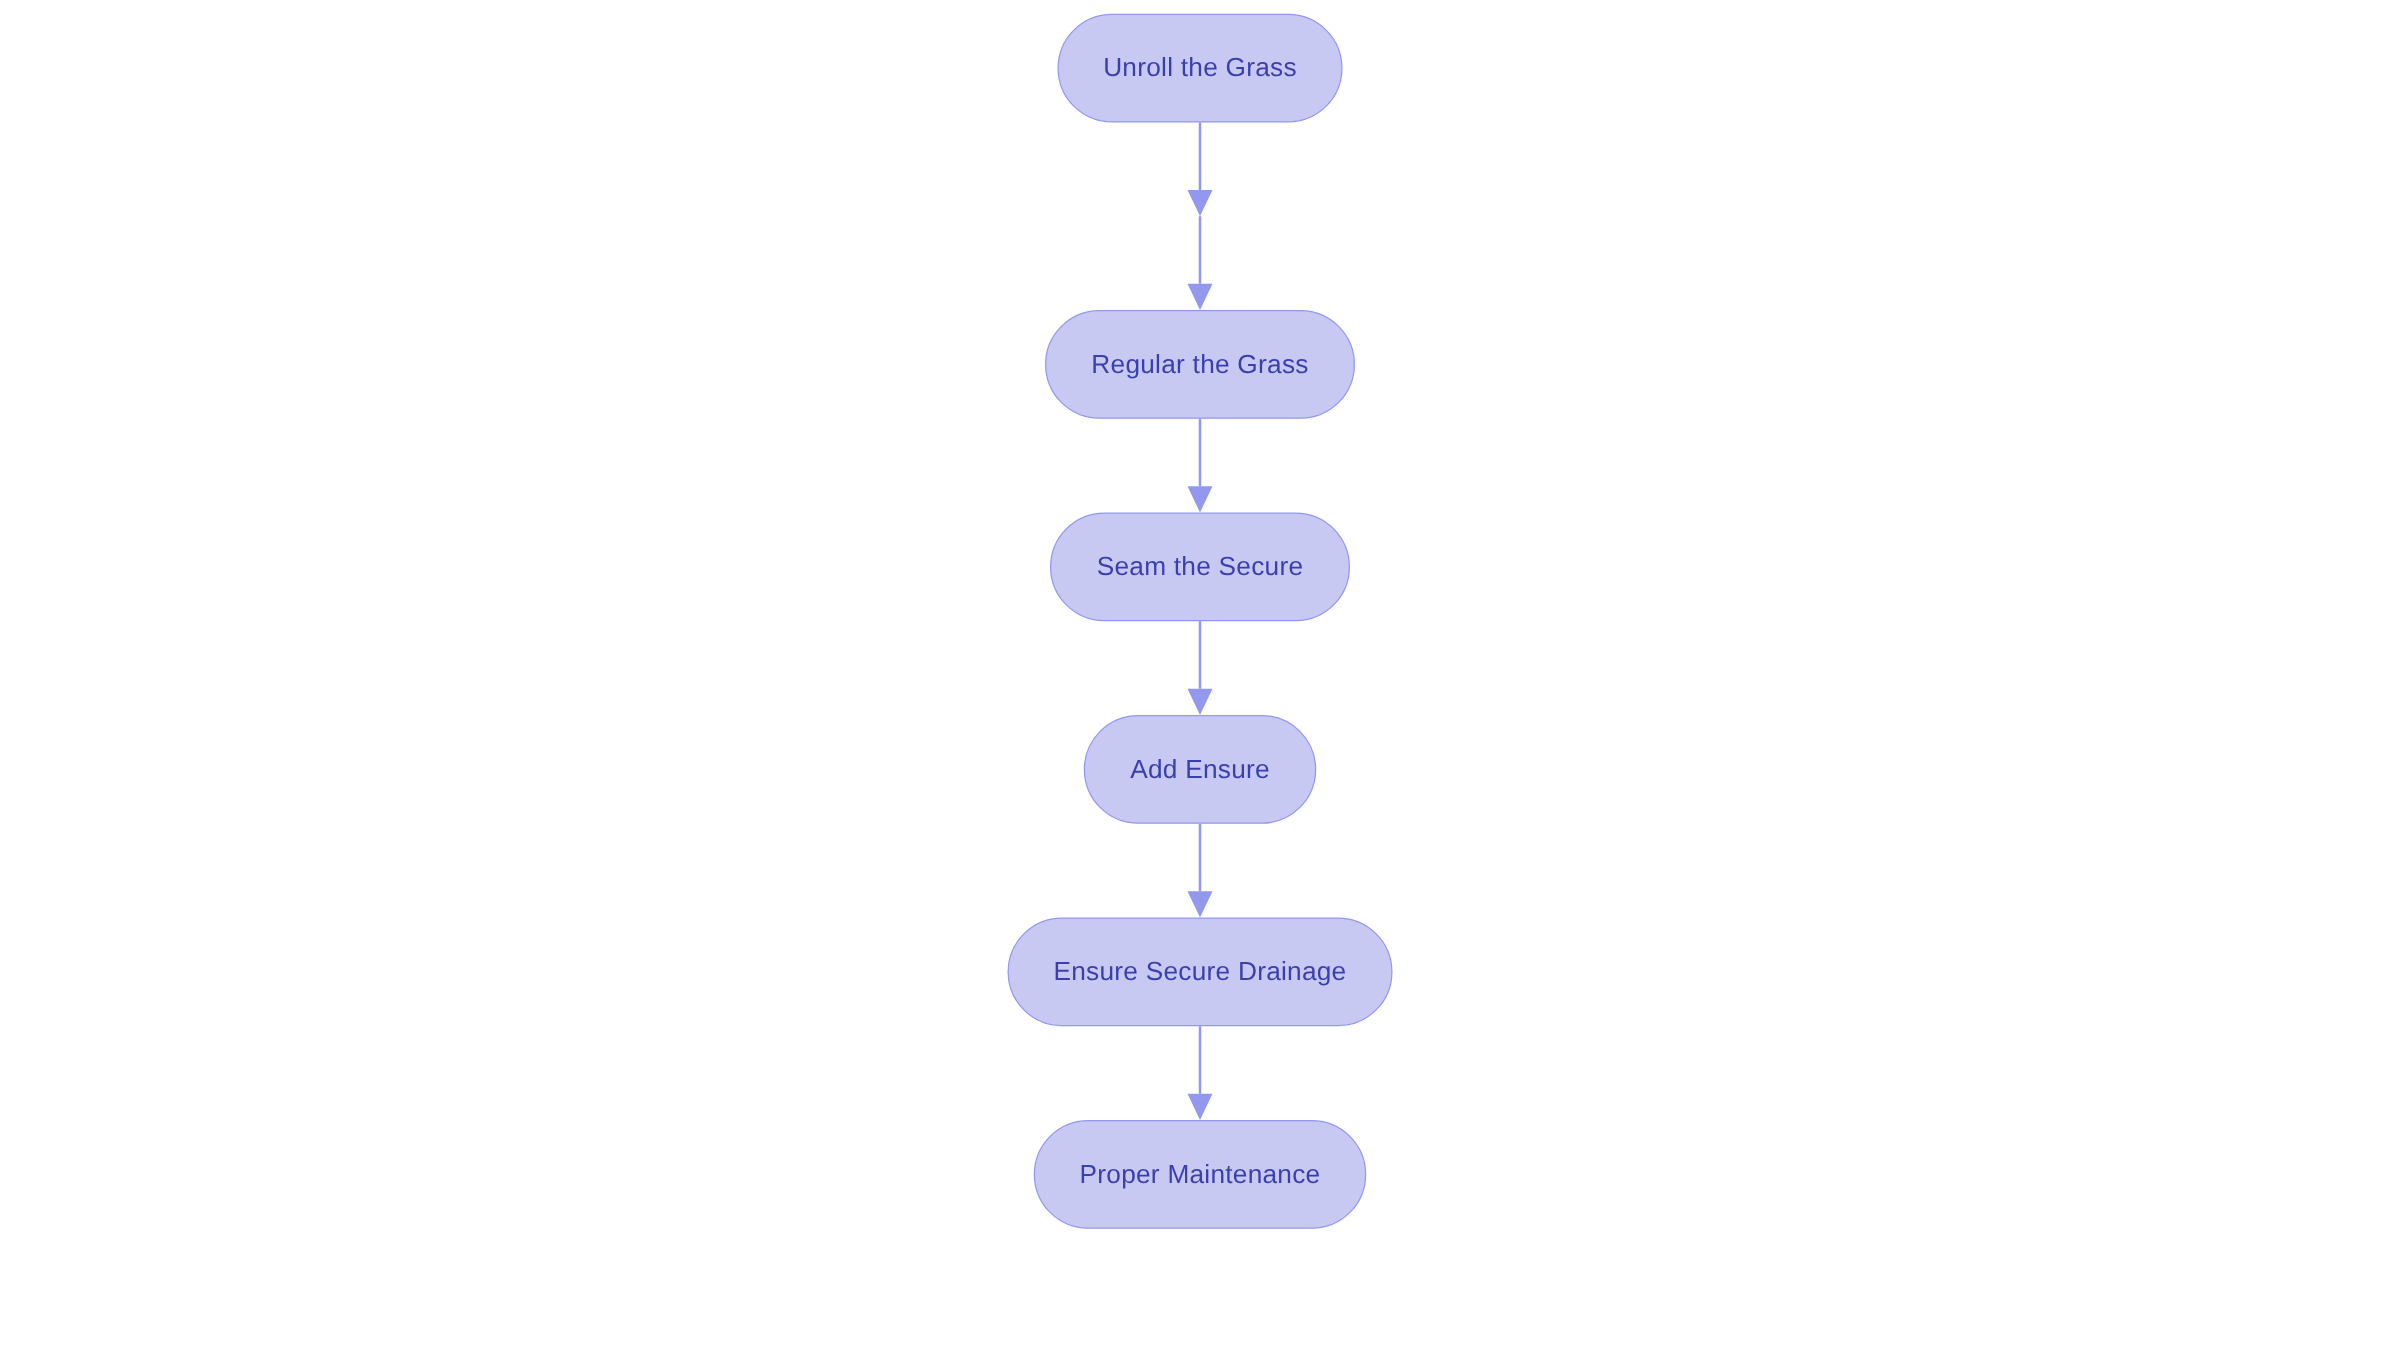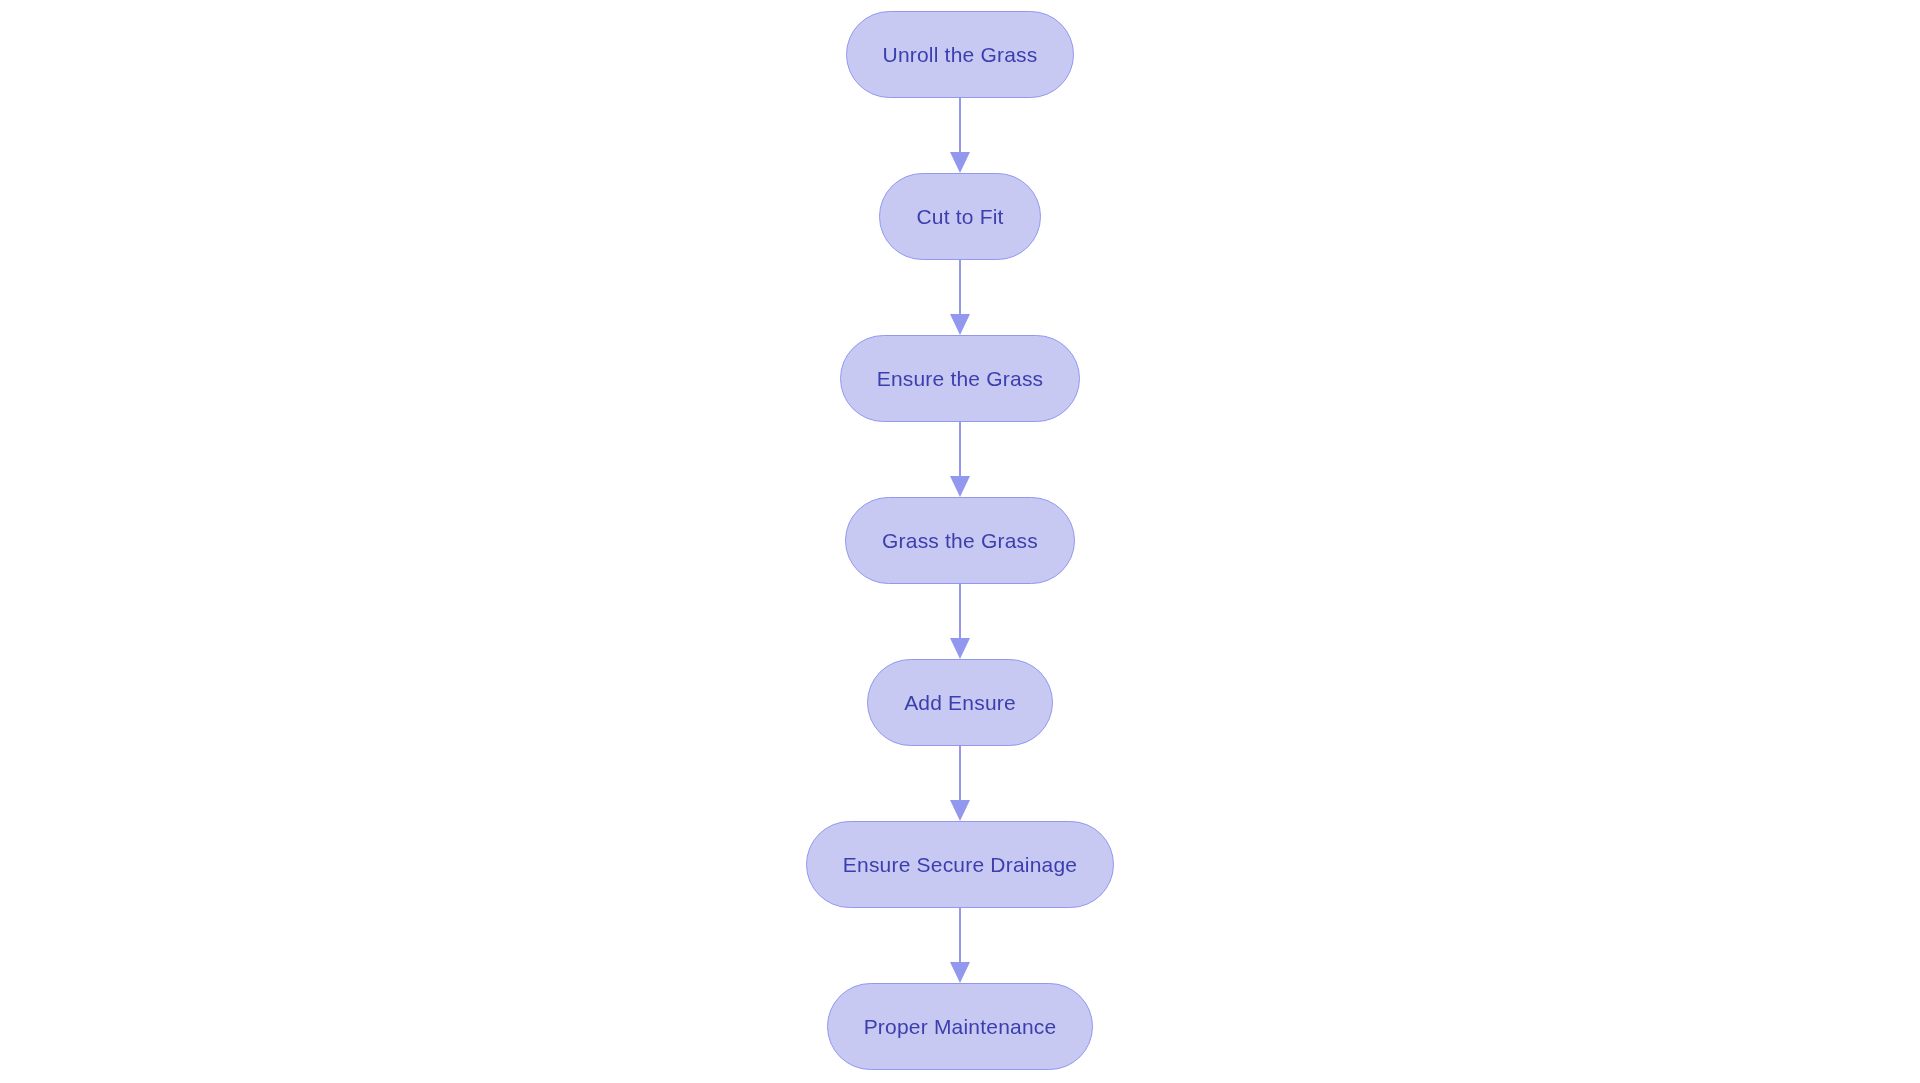--- a/index.html
+++ b/index.html
@@ -66,40 +66,37 @@
 
   <div class="node">
     <span>Unroll the Grass</span>
   </div>
 
   <div class="connector">
     <div class="shaft"></div>
     <div class="head"></div>
   </div>
 
+
+  <div class="connector">
+    <div class="shaft"></div>
+    <div class="head"></div>
+  </div>
+
   <div class="node">
-    <span>Cut to Fit</span>
+    <span>Regular the Grass</span>
   </div>
 
   <div class="connector">
     <div class="shaft"></div>
     <div class="head"></div>
   </div>
 
   <div class="node">
-    <span>Ensure the Grass</span>
-  </div>
-
-  <div class="connector">
-    <div class="shaft"></div>
-    <div class="head"></div>
-  </div>
-
-  <div class="node">
-    <span>Grass the Grass</span>
+    <span>Seam the Secure</span>
   </div>
 
   <div class="connector">
     <div class="shaft"></div>
     <div class="head"></div>
   </div>
 
   <div class="node">
     <span>Add Ensure</span>
   </div>

